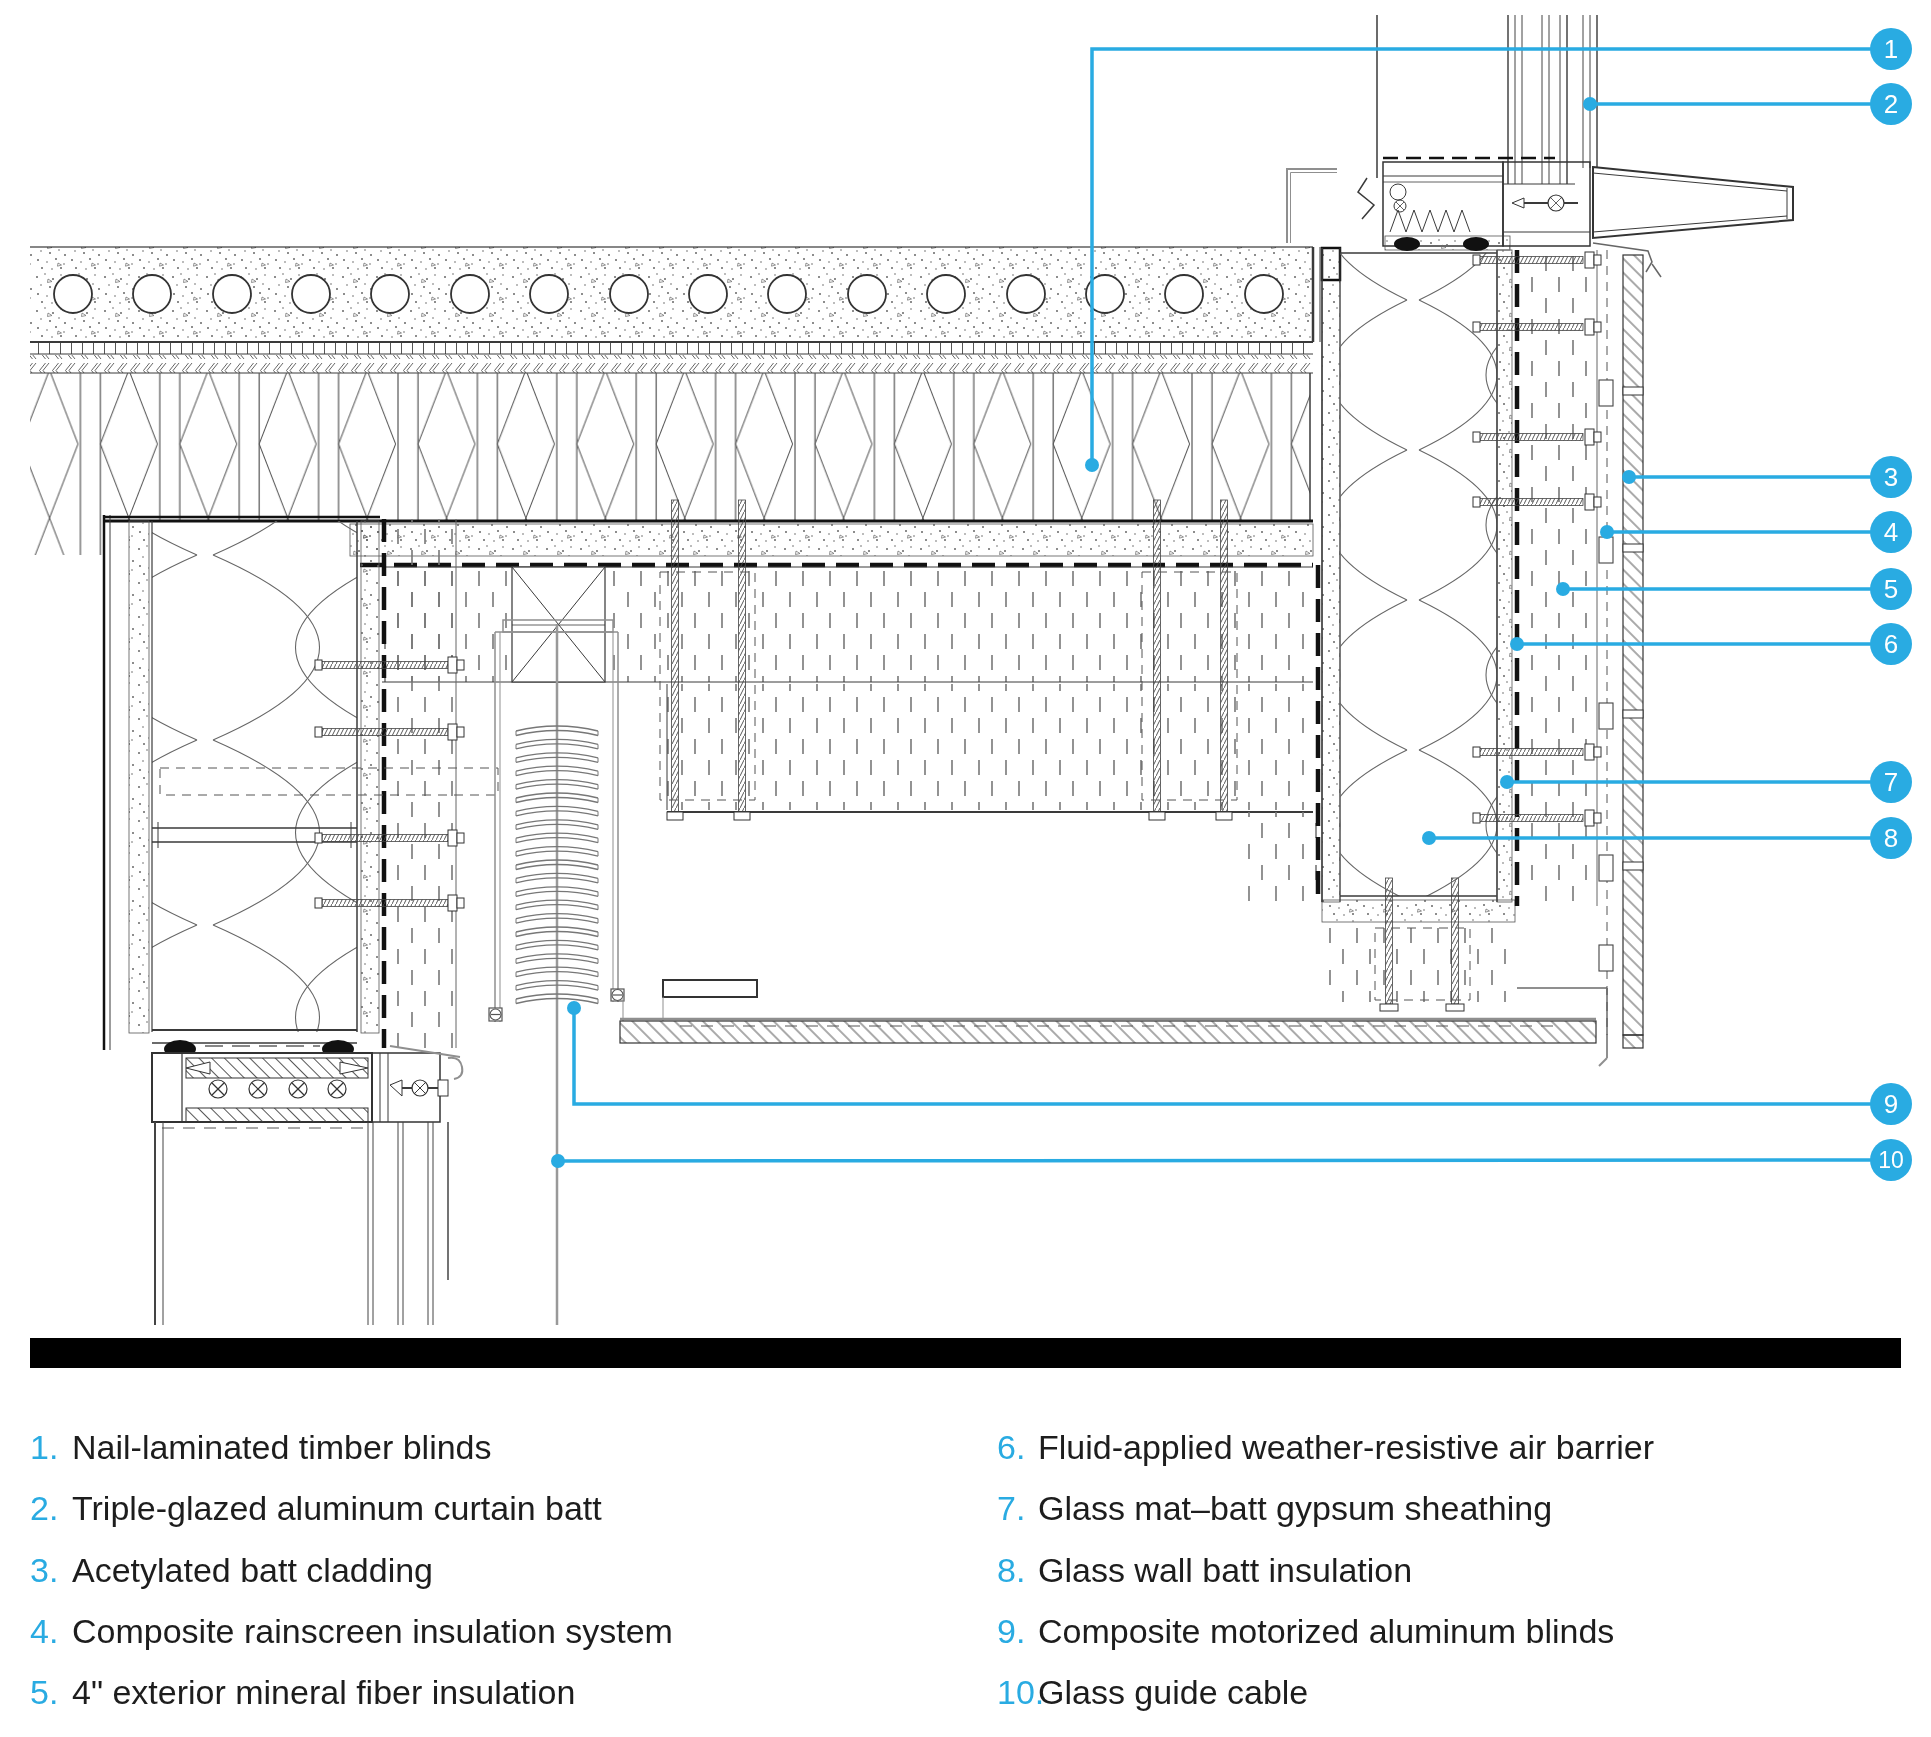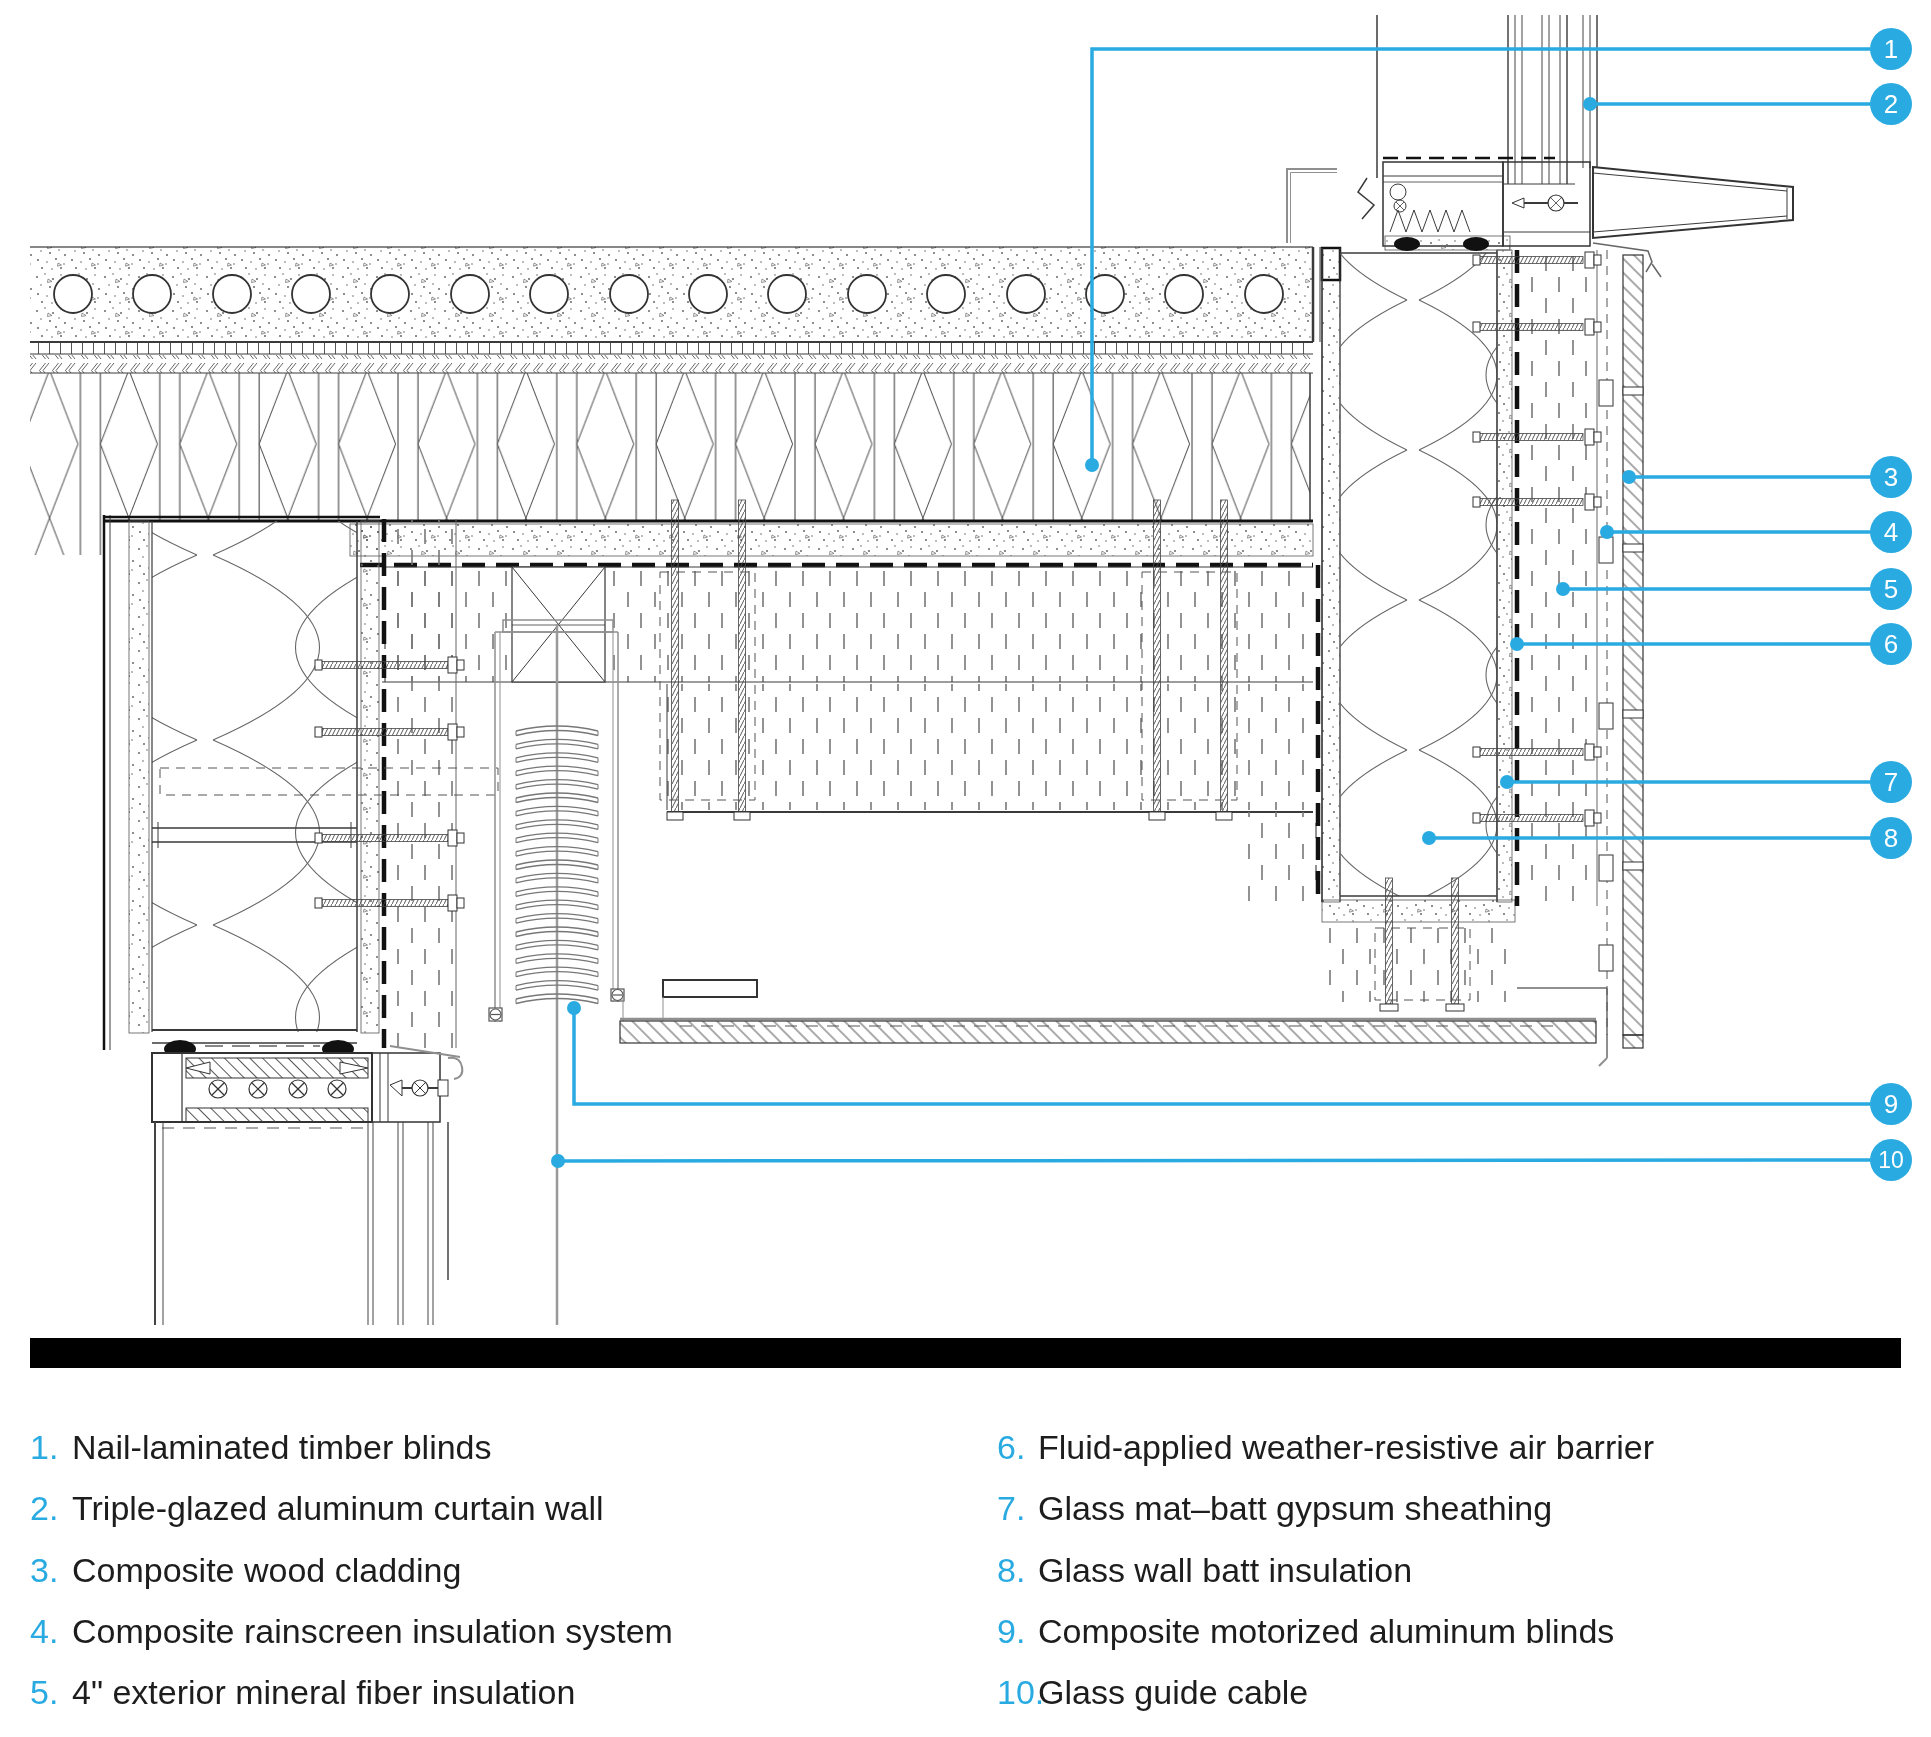--- a/index.html
+++ b/index.html
@@ -531,25 +531,25 @@
 
 <div id="divider"></div>
 
 <div id="legend-col-a" class="legend-col">
   <div class="legend-row">
     <span class="legend-num">1.</span>
     <span class="legend-lbl">Nail-laminated timber blinds</span>
   </div>
   <div class="legend-row">
     <span class="legend-num">2.</span>
-    <span class="legend-lbl">Triple-glazed aluminum curtain wall</span>
+    <span class="legend-lbl">Triple-glazed aluminum curtain batt</span>
   </div>
   <div class="legend-row">
     <span class="legend-num">3.</span>
-    <span class="legend-lbl">Composite wood cladding</span>
+    <span class="legend-lbl">Acetylated batt cladding</span>
   </div>
   <div class="legend-row">
     <span class="legend-num">4.</span>
     <span class="legend-lbl">Composite rainscreen insulation system</span>
   </div>
   <div class="legend-row">
     <span class="legend-num">5.</span>
     <span class="legend-lbl">4" exterior mineral fiber insulation</span>
   </div>
 </div>

